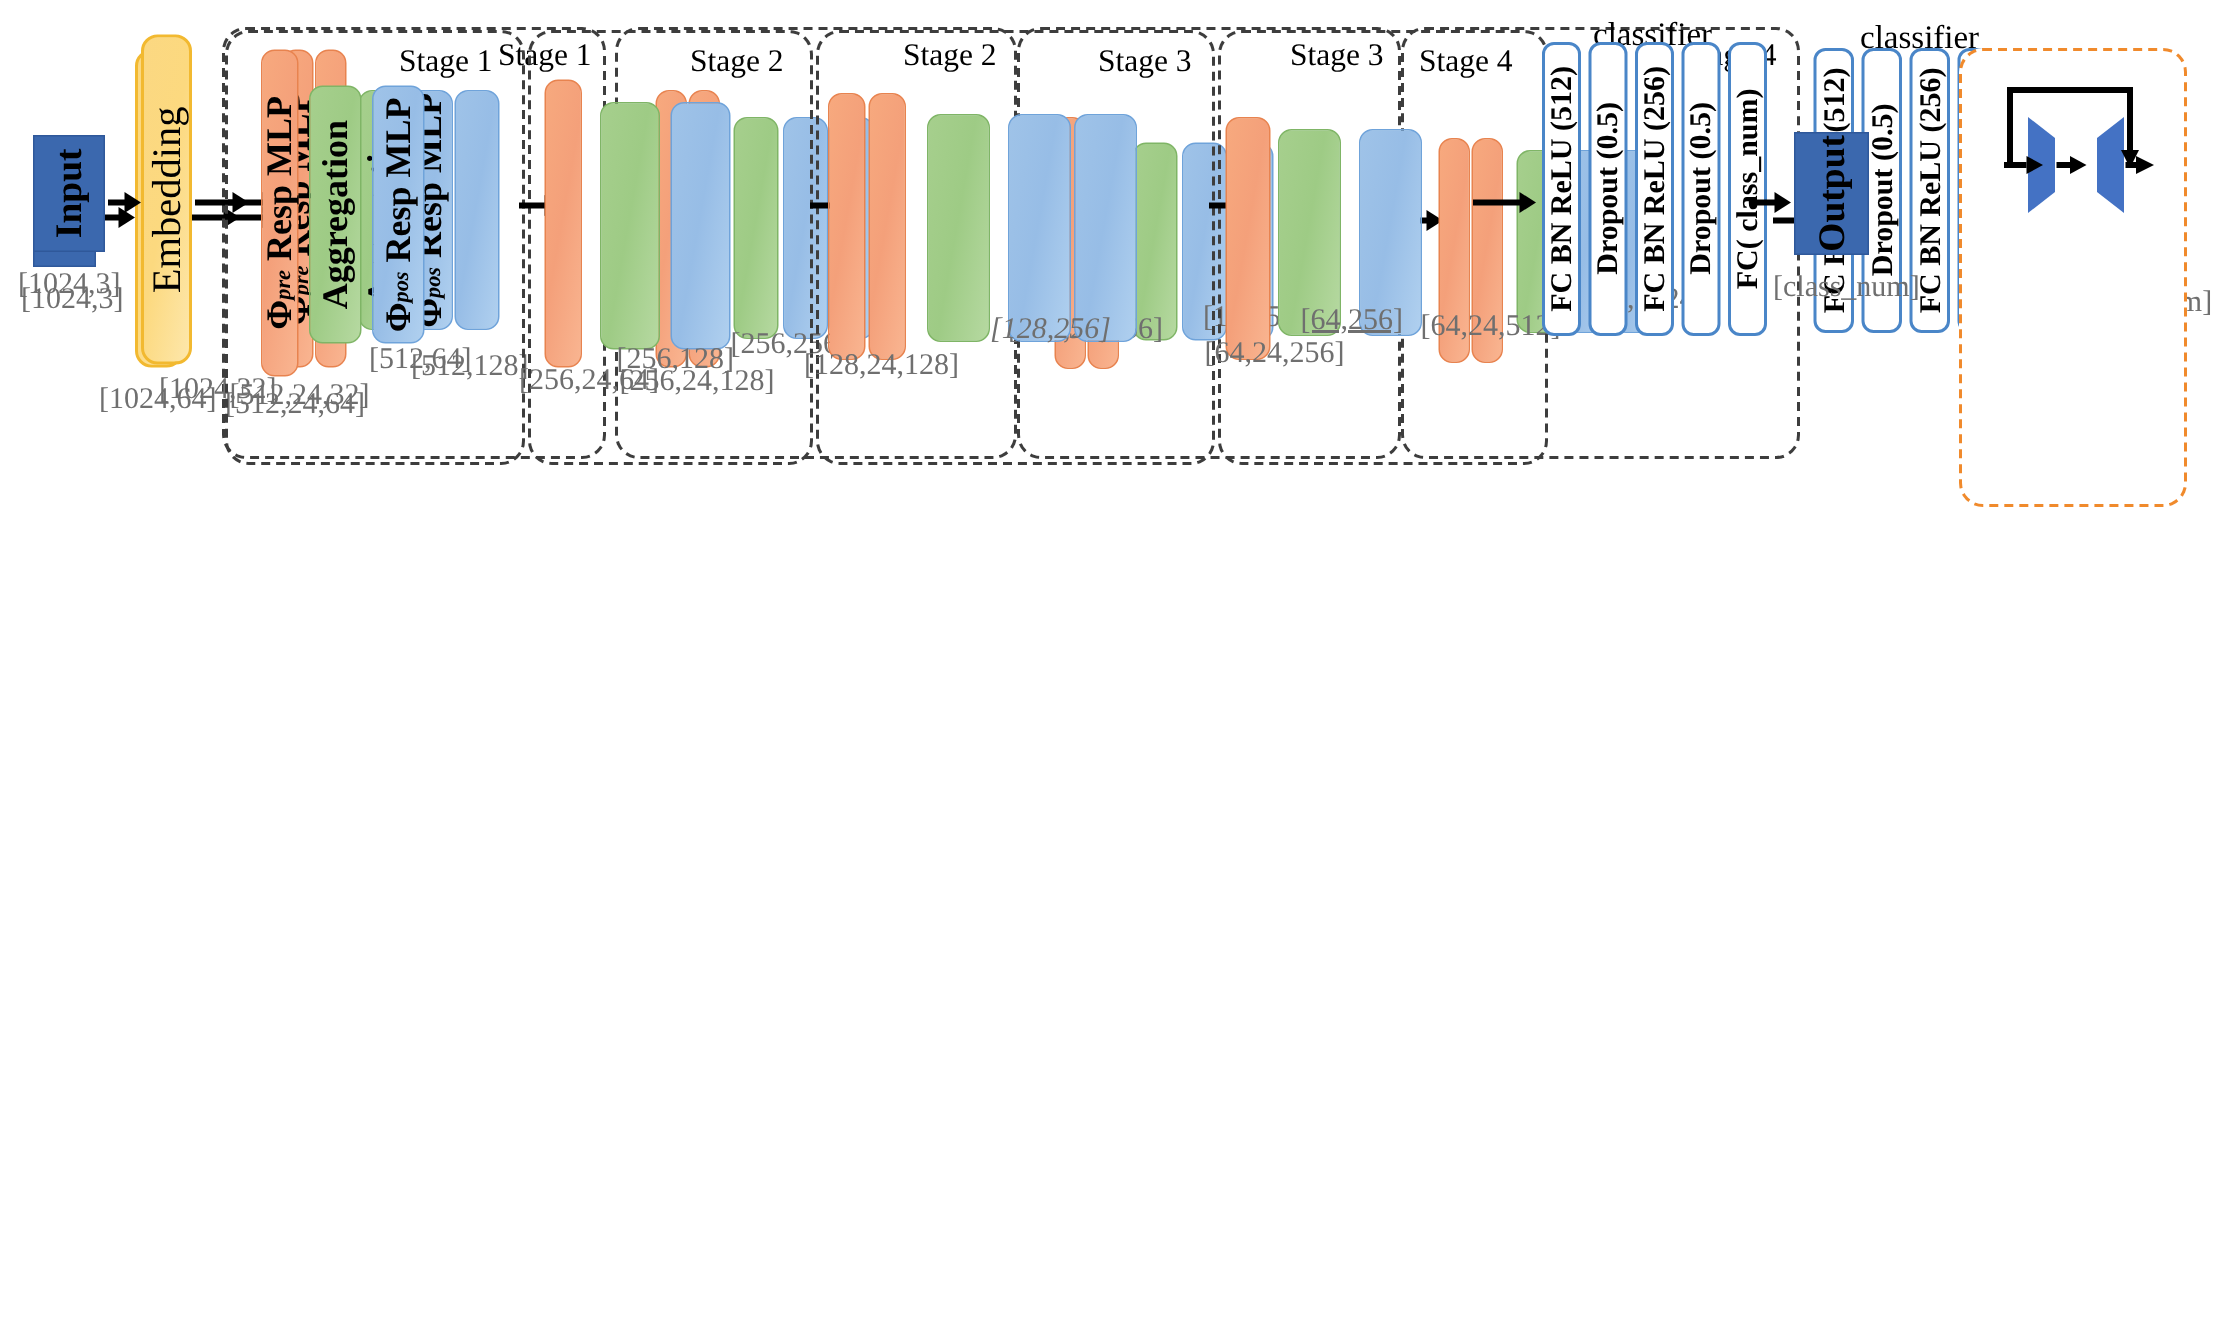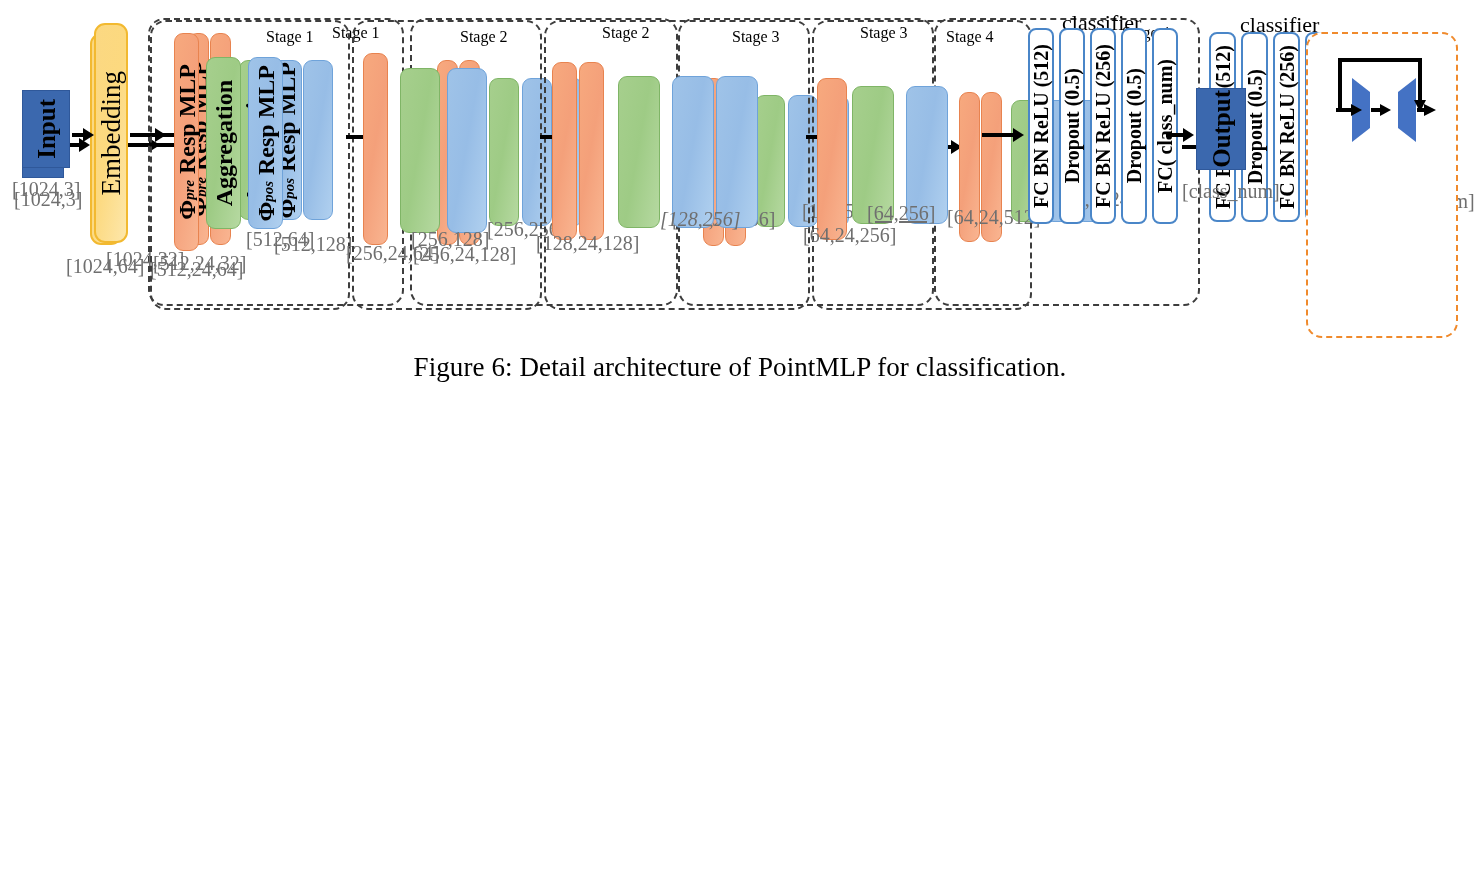--- a/index.html
+++ b/index.html
@@ -66,21 +66,21 @@
 
   
   .stage-box {
     position: absolute;
     border: 2px dashed #3d3d3d;
     border-radius: 16px;
     background: transparent;
   }
   .stage-label {
     position: absolute;
-    font-size: 16px;
+    font-size: 21px;
     color: #000;
     white-space: nowrap;
   }
   .group-label {
     position: absolute;
     font-size: 22px;
     color: #000;
     white-space: nowrap;
   }
 
@@ -261,21 +261,20 @@
         </div>
         <div class="arrow" style="left:1350px;top:140px;width:28px;">
           <div class="shaft"></div>
           <div class="head"></div>
         </div>
         <div class="vblock c-navy" style="left:1380px;top:98px;width:46px;height:82px;">
           <span class="vtxt">Output</span>
         </div>
         <div class="shape-tag" style="left:1377px;top:190px;">[class_num]</div>
       </div>
-    <div class="caption" style="top:352px;">Figure 6: Detail architecture of PointMLP for classification.</div>
   </div>
 
   <div class="figure" id="figure-7">
     <div class="canvas" id="canvas-7">
         <div class="vblock c-navy" style="left:22px;top:90px;width:48px;height:78px;">
           <span class="vtxt">Input</span>
         </div>
         <div class="shape-tag" style="left:12px;top:178px;">[1024,3]</div>
         <div class="vblock c-yellow" style="left:94px;top:23px;width:34px;height:220px;">
           <span class="vtxt">Embedding</span>

